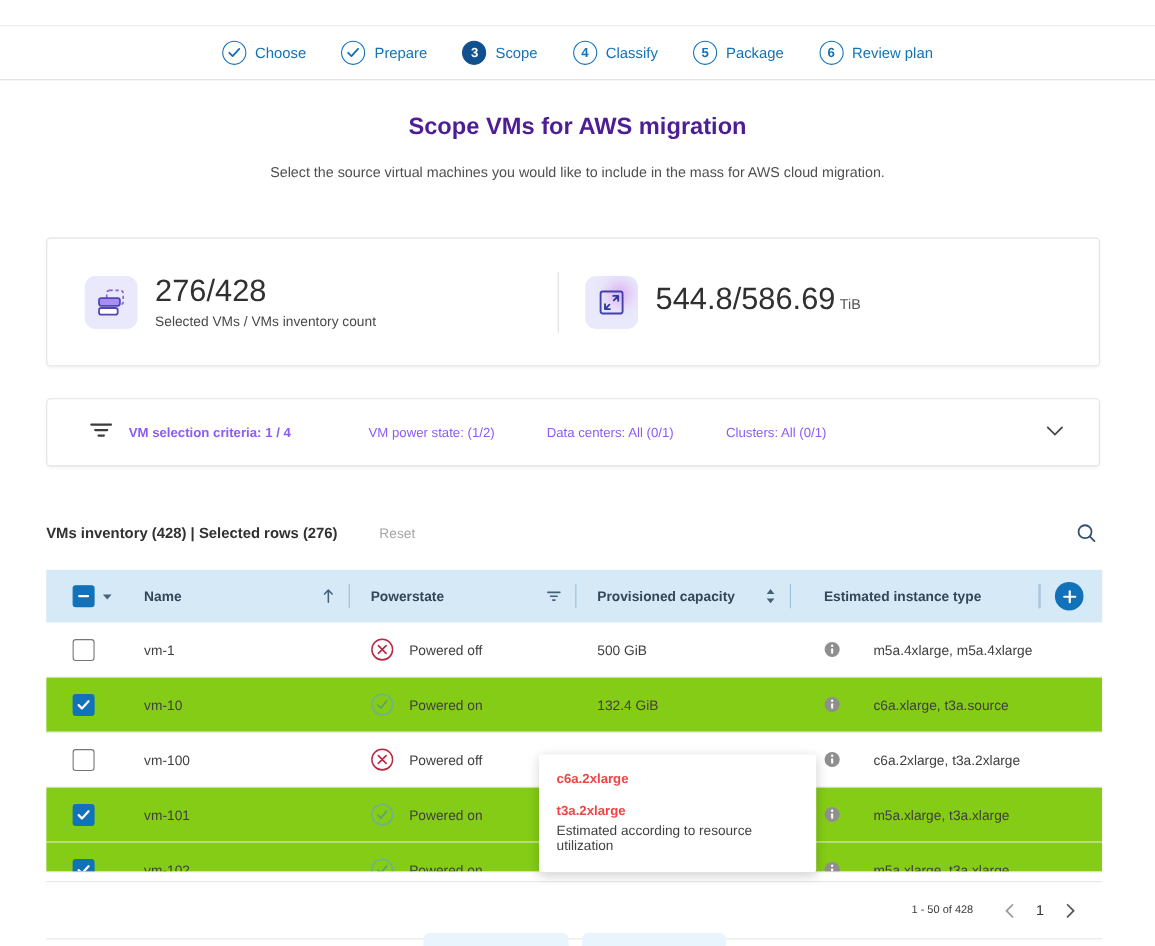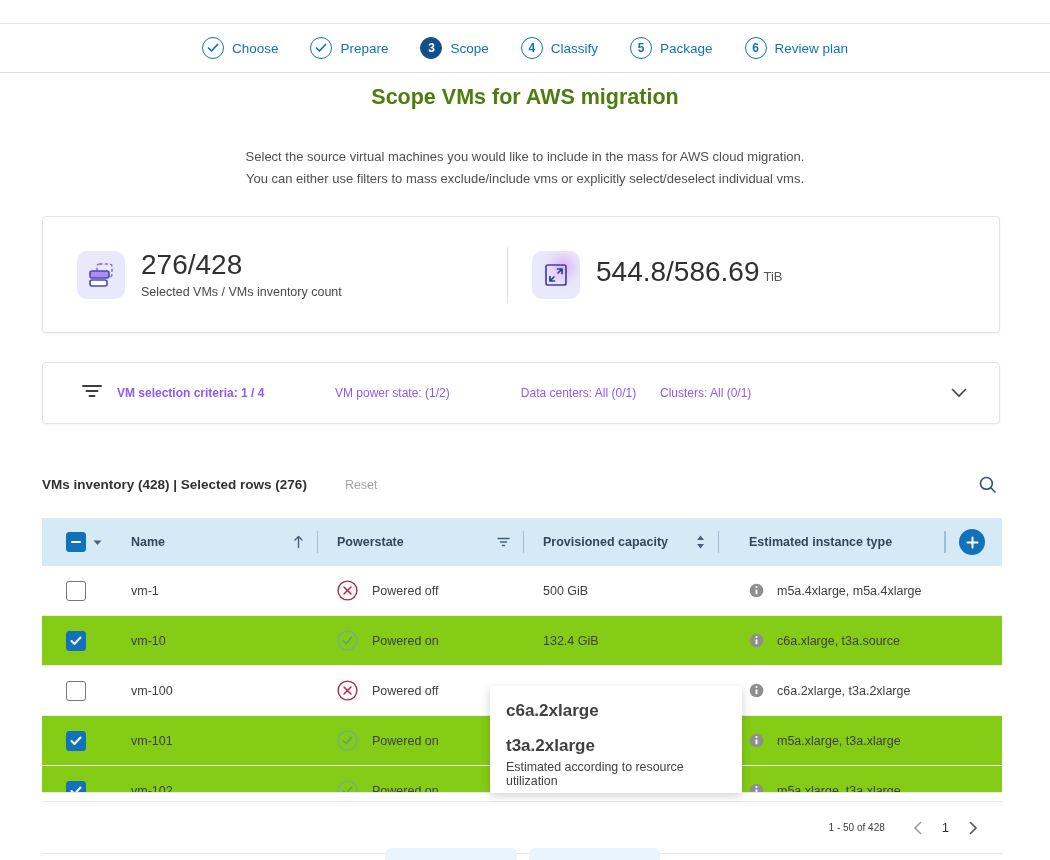--- a/index.html
+++ b/index.html
@@ -12,22 +12,22 @@
   .step{display:flex;align-items:center;gap:8px;cursor:pointer;}
   .step-circle{width:22px;height:22px;border-radius:50%;display:flex;align-items:center;justify-content:center;
                box-sizing:border-box;border:1.6px solid #1272b9;background:#fff;}
   .step.active .step-circle{background:#10508f;border-color:#10508f;}
   .step-num{font-size:12px;color:#1272b9;font-weight:600;}
   .step.active .step-num{color:#fff;}
   .step .ic-check{display:none;}
   .step.complete .ic-check{display:block;}
   .step-label{font-size:13.5px;color:#1272b9;}
   
-  .page-title{position:absolute;left:0;top:85px;width:1050px;text-align:center;margin:0;
-              font-size:21.5px;font-weight:600;color:#4d7c0f;}
+  .page-title{position:absolute;left:0;top:103px;width:1050px;text-align:center;margin:0;
+              font-size:21.5px;font-weight:600;color:#4c1d95;}
   .page-desc{position:absolute;left:0;width:1050px;text-align:center;margin:0;font-size:13px;color:#4f4f4f;}
   .desc1{top:149px;} .desc2{top:171px;}
   
   .card{position:absolute;left:42px;width:958px;background:#fff;border:1px solid #e3e3e3;border-radius:4px;
         box-shadow:0 1px 3px rgba(0,0,0,.05);box-sizing:border-box;}
   .stats-card{top:216px;height:117px;display:flex;align-items:center;}
   .stat{display:flex;align-items:center;gap:16px;}
   .stat-left{margin-left:34px;width:430px;}
   .stat-right{margin-left:24px;}
   .stat-divider{width:1px;height:56px;background:#dedede;}
@@ -36,21 +36,21 @@
   .glow{position:absolute;width:22px;height:22px;border-radius:50%;background:#d9a3f2;filter:blur(6px);opacity:.75;
         right:6px;top:5px;}
   .stat-value{font-size:28px;color:#303030;line-height:30px;}
   .stat-unit{font-size:13px;color:#555;margin-left:4px;}
   .stat-label{font-size:12.5px;color:#494949;margin-top:5px;}
   
   .filter-card{top:362px;height:62px;display:flex;align-items:center;}
   .filter-funnel{margin-left:38px;flex:0 0 auto;}
   .f-item{font-size:12px;color:#8b5cf6;cursor:pointer;white-space:nowrap;}
   .f-strong{font-weight:700;margin-left:14px;width:218px;}
-  .f2{width:162px;} .f3{width:163px;text-align:center;} .f4{width:160px;}
+  .f2{width:162px;} .f3{width:163px;} .f4{width:160px;}
   .filter-chevron{margin-left:auto;margin-right:32px;cursor:pointer;}
   
   .table-toolbar{position:absolute;left:42px;top:477px;width:958px;display:flex;align-items:center;}
   .table-summary{font-size:13.5px;font-weight:700;color:#323130;}
   .reset-link{font-size:12.5px;color:#a6a6a6;margin-left:38px;cursor:default;}
   .search-btn{position:absolute;left:934px;top:-4px;padding:2px;cursor:pointer;}
   
   .vm-table{position:absolute;left:42px;top:518px;width:960px;}
   .thead{display:grid;grid-template-columns:76px 200px 206px 195px 226px 57px;height:48px;background:#d6e9f7;align-items:center;}
   .th{font-size:12.5px;font-weight:600;color:#33475a;display:flex;align-items:center;position:relative;height:100%;box-sizing:border-box;}
@@ -64,39 +64,39 @@
   .cb.filled{background:#1272b9;border-color:#1272b9;}
   .cb svg{display:none;} .cb.filled svg{display:block;}
   .tbody{height:226px;overflow:hidden;border-bottom:1px solid #e9e9e9;}
   .trow{display:grid;grid-template-columns:76px 200px 206px 195px 226px 57px;height:50px;align-items:center;
         border-bottom:1px solid #ededed;background:#fff;cursor:pointer;box-sizing:border-box;}
   .trow.selected{background:#84cc16;}
   .cell{font-size:12.5px;color:#404040;display:flex;align-items:center;height:100%;box-sizing:border-box;}
   .c-name{padding-left:13px;}
   .c-power{padding-left:19px;gap:14px;}
   .c-cap{padding-left:19px;}
-  .c-inst{padding-left:30px;gap:13px;}
+  .c-inst{padding-left:30px;gap:30px;}
   .trow .pw{flex:0 0 auto;}
   .info-ic{color:#8f8f8f;flex:0 0 auto;}
   .trow .info-blue .info-ic,{color:#1272b9;}
   .info-wrap.info-blue{color:#1272b9;} .info-wrap.info-gray{color:#8f8f8f;}
   .plus-btn{width:26px;height:26px;border-radius:50%;background:#1272b9;display:flex;align-items:center;justify-content:center;
             cursor:pointer;margin-left:14px;}
   .th-plus{justify-content:flex-start;}
   .th-plus::before{content:"";position:absolute;left:0;top:13px;width:1px;height:22px;background:#9fbdd4;}
   
   .tfoot{margin-top:8px;height:51px;border-top:1px solid #e7e7e7;border-bottom:1px solid #e7e7e7;background:#fff;
          display:flex;align-items:center;justify-content:flex-end;}
   .pg-range{font-size:10px;color:#3b3b3b;}
   .pg-btn{padding:4px;cursor:pointer;display:flex;align-items:center;}
   .pg-prev{margin-left:24px;} .pg-page{font-size:13px;color:#333;margin:0 16px;} .pg-next{margin-right:20px;}
   
   .tooltip{position:absolute;left:490px;top:686px;width:252px;height:107px;background:#fff;border-radius:2px;
            box-shadow:0 3px 10px rgba(0,0,0,.18);z-index:10;padding:15px 16px;box-sizing:border-box;}
-  .tt-name{font-size:17px;font-weight:700;color:#404040;}
+  .tt-name{font-size:12px;font-weight:700;color:#ef4444;}
   .tt-desc{font-size:12.4px;color:#424242;margin-top:4px;}
   .tt-gap{height:15px;}
   
   .cut-btn{position:absolute;top:848px;height:14px;background:#e9f5fc;border-radius:6px 6px 0 0;}
   .cut-left{left:385px;width:132px;} .cut-right{left:529px;width:131px;}
 </style>
 </head>
 <body>
 
 <div class="canvas">
@@ -152,21 +152,20 @@
     <span class="step-circle">
 
       <span class="step-num">6</span>
     </span>
     <span class="step-label">Review plan</span>
   </div>
 </nav>
 
   <h1 class="page-title">Scope VMs for AWS migration</h1>
   <p class="page-desc desc1">Select the source virtual machines you would like to include in the mass for AWS cloud migration.</p>
-  <p class="page-desc desc2">You can either use filters to mass exclude/include vms or explicitly select/deselect individual vms.</p>
 
   <section class="card stats-card">
     <div class="stat stat-left">
       <div class="stat-icon-tile">
         <svg width="30" height="30" viewBox="0 0 30 30">
           <rect x="11" y="4" width="15" height="13" rx="2.5" fill="none" stroke="#8a63d2" stroke-width="1.5" stroke-dasharray="3 2.4"></rect>
           <rect x="4" y="11" width="19" height="7" rx="2" fill="#a98df0" stroke="#4f46b8" stroke-width="1.6"></rect>
           <rect x="4" y="20" width="17" height="6" rx="2" fill="#fff" stroke="#4f46b8" stroke-width="1.6"></rect>
         </svg>
       </div>

